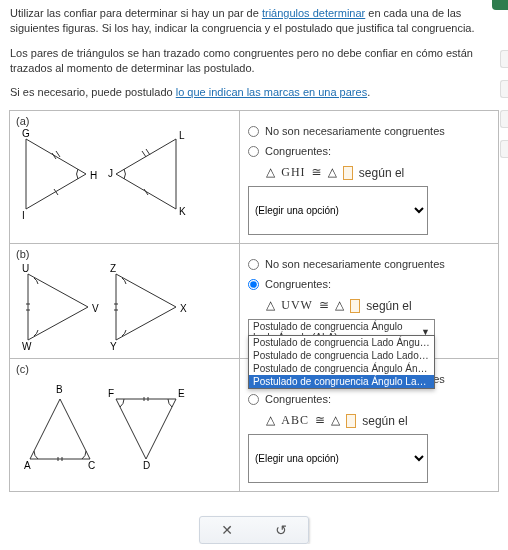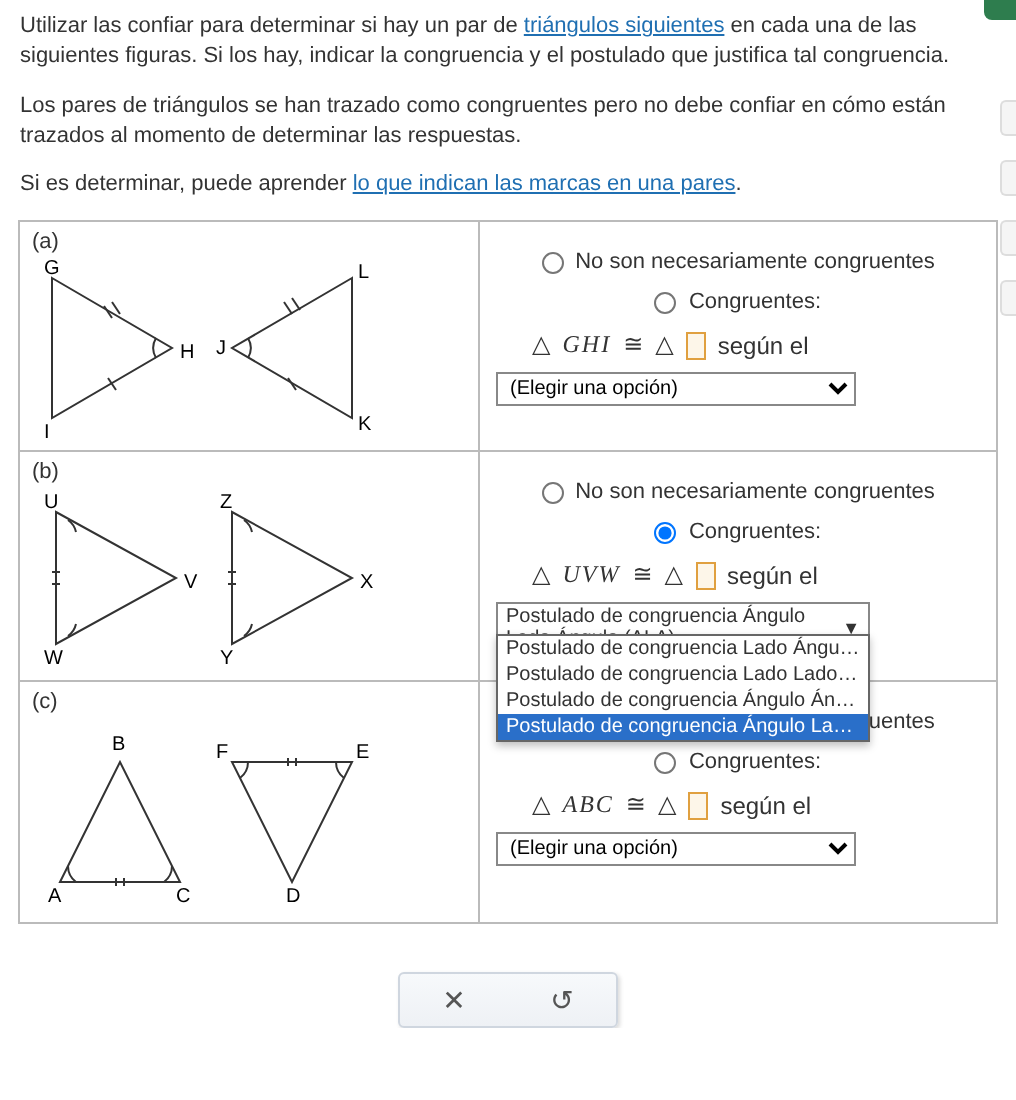--- a/index.html
+++ b/index.html
@@ -27,45 +27,45 @@
     border-right: 1px solid #bbb;
     padding: 4px 6px 6px 6px;
     position: relative;
   }
   .cell-ans {
     flex: 1;
     padding: 10px 8px 8px 8px;
     font-size: 11px;
   }
   .part-label { font-size: 11px; margin-bottom: 2px; }
-  .opt { display: flex; align-items: center; gap: 4px; margin: 4px 0 8px 0; justify-content: center; }
+  .opt { display: flex; align-items: center; gap: 4px; margin: 4px 0 8px 0; }
   .opt input[type=radio] { margin: 0 2px 0 0; width: 11px; height: 11px; }
   .cong-line {
     display: flex; align-items: center; gap: 6px;
     margin-left: 18px; margin-bottom: 6px;
     font-size: 12px;
   }
   .tri-sym { font-family: "Times New Roman", serif; }
-  .math { font-family: "Times New Roman", serif; font-style: italic; letter-spacing: 1px; }
+  .math { font-family: "Times New Roman", serif; letter-spacing: 1px; }
   .congru { font-family: "Times New Roman", serif; }
   .placeholder-box {
     display: inline-block;
     width: 10px; height: 14px;
     border: 1px solid #e0a040;
     background: #fdf6e9;
     vertical-align: middle;
   }
   .select-wrap {
     margin-left: 0px;
     position: relative;
   }
   select.post {
     width: 180px;
     font-size: 10px;
-    padding: 1px 2px;
+    padding: 17px 2px;
     border: 1px solid #888;
     background: #fff;
   }
   
   .fake-select {
     width: 187px;
     border: 1px solid #888;
     background: #fff;
     font-size: 10px;
     padding: 1px 4px;
@@ -126,27 +126,27 @@
 
 <div class="corner-badge"></div>
 <div class="side-tabs">
   <div class="side-tab"></div>
   <div class="side-tab"></div>
   <div class="side-tab"></div>
   <div class="side-tab"></div>
 </div>
 
 <div class="instr">
-  <span>Utilizar las confiar para determinar si hay un par de </span><a href="#">triángulos siguientes</a><span> en cada una de las siguientes figuras. Si los hay, indicar la congruencia y el postulado que justifica tal congruencia.</span>
+  <span>Utilizar las confiar para determinar si hay un par de </span><a href="#">triángulos determinar</a><span> en cada una de las siguientes figuras. Si los hay, indicar la congruencia y el postulado que justifica tal congruencia.</span>
 </div>
 <div class="instr">
-  <span>Los pares de triángulos se han trazado como congruentes pero no debe confiar en cómo están trazados al momento de determinar las respuestas.</span>
+  <span>Los pares de triángulos se han trazado como congruentes pero no debe confiar en cómo están trazados al momento de determinar las postulado.</span>
 </div>
 <div class="instr">
-  <span>Si es determinar, puede aprender </span><a href="#">lo que indican las marcas en una pares</a><span>.</span>
+  <span>Si es necesario, puede postulado </span><a href="#">lo que indican las marcas en una pares</a><span>.</span>
 </div>
 
 <div class="table">
 
   <div class="row">
     <div class="cell-fig">
       <div class="part-label">(a)</div>
       <svg width="216" height="90">
 
         <polygon points="10,10 70,45 10,80" fill="none" stroke="#333" stroke-width="1"></polygon>

